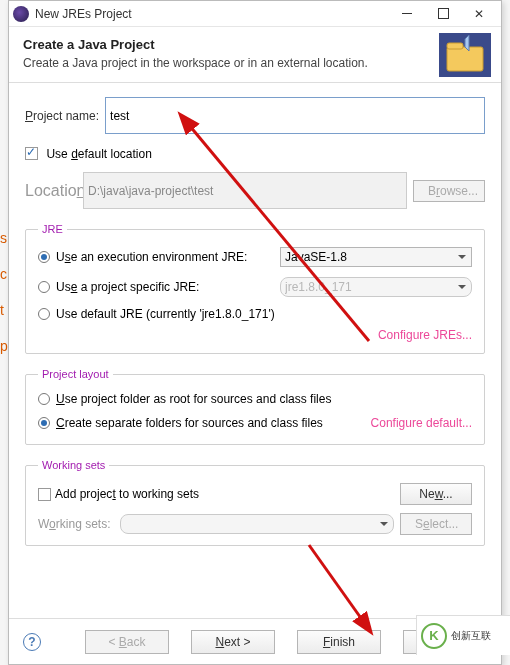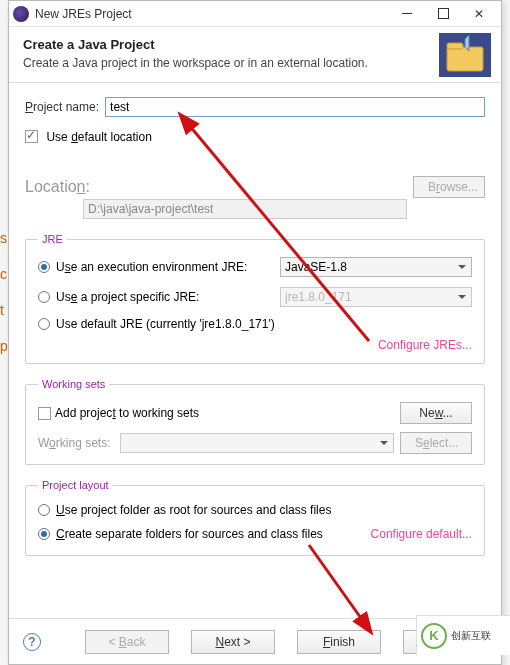--- a/index.html
+++ b/index.html
@@ -14,43 +14,43 @@
 .win-ctrl .max::before { content: ""; display: block; width: 9px; height: 9px; border: 1px solid #333; }
 .win-ctrl .close::before { content: "✕"; font-size: 12px; }
 .banner { padding: 10px 14px 12px 14px; position: relative; background: #fff; border-bottom: 1px solid #ddd; }
 .banner h1 { margin: 0 0 4px 0; font-size: 13px; font-weight: 600; color: #222; }
 .banner p { margin: 0; font-size: 12px; color: #444; }
 .folder-art { position: absolute; right: 10px; top: 6px; }
 .content { padding: 14px 16px 0 16px; }
 .row { display: flex; align-items: center; margin-bottom: 10px; font-size: 12px; color: #333; }
 .row label { margin-right: 6px; }
 .underline { text-decoration: underline; }
-input[type=text] { font-size: 12px; padding: 2px 4px; border: 1px solid #7a9ecb; background: #fff; height: 20px; }
+input[type=text] { font-size: 12px; padding: 2px 4px; border: 1px solid #7a9ecb; background: #fff; height: 37px; }
 input[type=text]:disabled { background: #f1f1f1; color: #888; border-color: #ccc; }
 .project-name-input { flex: 1; }
 .chk-row { margin: 6px 0 10px 0; }
 .chk { width: 13px; height: 13px; border: 1px solid #999; display: inline-block; vertical-align: middle; margin-right: 4px; position: relative; background: #fff; }
 .chk.checked::after { content: "✓"; position: absolute; left: 0; top: -3px; font-size: 12px; color: #2e6db3; }
 .loc-row { display: flex; align-items: center; gap: 6px; margin-bottom: 14px; }
 .loc-row .lbl { font-size: 16px; color: #999; width: 52px; }
-.loc-row input { flex: 1; margin-top: 44px; }
+.loc-row input { flex: 1; }
 .btn { height: 22px; padding: 0 14px; font-size: 12px; background: linear-gradient(#fcfcfc,#ececec); border: 1px solid #b5b5b5; color: #333; cursor: pointer; }
 .btn:disabled { color: #aaa; background: #f3f3f3; }
 .wide-btn { width: 72px; }
 fieldset { border: 1px solid #d0d0d0; border-radius: 2px; margin: 0 0 14px 0; padding: 12px 12px 10px 12px; }
 legend { font-size: 11px; color: #a21caf; padding: 0 4px; }
 .radio-row { display: flex; align-items: center; margin-bottom: 10px; font-size: 12px; }
 .radio { width: 12px; height: 12px; border-radius: 50%; border: 1px solid #777; display: inline-block; vertical-align: middle; margin-right: 6px; position: relative; background: #fff; }
 .radio.checked::after { content: ""; position: absolute; left: 2px; top: 2px; width: 6px; height: 6px; border-radius: 50%; background: #2e6db3; }
 .radio-row .lbl { flex: 1; }
 select { font-size: 12px; height: 20px; border: 1px solid #b5b5b5; background: #f5f5f5; padding: 0 18px 0 4px; appearance: none; position: relative; }
 .select-wrap { position: relative; width: 192px; }
 .select-wrap::after { content: ""; position: absolute; right: 6px; top: 8px; border: 4px solid transparent; border-top-color: #555; pointer-events: none; }
 .select-wrap select { width: 100%; }
-select:disabled { color: #999; background: #f1f1f1; }
+select:disabled { color: #999; background: #f1f1f1; border-radius: 8px; }
 .link { font-size: 12px; color: #ec4899; text-align: right; text-decoration: none; }
 .link-row { text-align: right; margin-top: 2px; }
 .ws-row { display: flex; align-items: center; gap: 6px; margin-top: 8px; }
 .ws-row .lbl { font-size: 12px; color: #999; width: 76px; }
 .ws-row .select-wrap { flex: 1; width: auto; }
 .footer { position: absolute; bottom: 0; left: 0; right: 0; height: 46px; border-top: 1px solid #ddd; display: flex; align-items: center; padding: 0 14px; background: #fff; }
 .help-icon { width: 18px; height: 18px; border-radius: 50%; border: 1.5px solid #4a7ab5; color: #4a7ab5; display: flex; align-items: center; justify-content: center; font-size: 12px; font-weight: bold; }
 .footer .btns { margin-left: auto; display: flex; gap: 22px; }
 .footer .btn { width: 84px; height: 24px; }
 .arrow-svg { position: absolute; pointer-events: none; }
@@ -125,43 +125,43 @@
         <span class="select-wrap"><select disabled=""><option>jre1.8.0_171</option></select></span>
       </div>
       <div class="radio-row" style="margin-bottom:4px">
         <span class="radio"></span>
         <span class="lbl">Use default JRE (currently 'jre1.8.0_171')</span>
       </div>
       <div class="link-row"><a href="#" class="link">Configure JREs...</a></div>
     </fieldset>
 
     <fieldset>
+      <legend>Project layout</legend>
+      <div class="radio-row">
+        <span class="radio"></span>
+        <span class="lbl"><span class="underline">U</span>se project folder as root for sources and class files</span>
+      </div>
+      <div class="radio-row" style="margin-bottom:4px">
+        <span class="radio checked"></span>
+        <span class="lbl"><span class="underline">C</span>reate separate folders for sources and class files</span>
+        <a href="#" class="link">Configure default...</a>
+      </div>
+    </fieldset>
+
+    <fieldset>
       <legend>Working sets</legend>
       <div class="radio-row" style="margin-bottom:6px">
         <span class="chk"></span>
         <span class="lbl">Add projec<span class="underline">t</span> to working sets</span>
         <button class="btn wide-btn">Ne<span class="underline">w</span>...</button>
       </div>
       <div class="ws-row">
         <span class="lbl">W<span class="underline">o</span>rking sets:</span>
         <span class="select-wrap"><select disabled=""><option></option></select></span>
         <button class="btn wide-btn" disabled="">S<span class="underline">e</span>lect...</button>
-      </div>
-    </fieldset>
-
-    <fieldset>
-      <legend>Project layout</legend>
-      <div class="radio-row">
-        <span class="radio"></span>
-        <span class="lbl"><span class="underline">U</span>se project folder as root for sources and class files</span>
-      </div>
-      <div class="radio-row" style="margin-bottom:4px">
-        <span class="radio checked"></span>
-        <span class="lbl"><span class="underline">C</span>reate separate folders for sources and class files</span>
-        <a href="#" class="link">Configure default...</a>
       </div>
     </fieldset>
 
   </div>
 
   <div class="footer">
     <span class="help-icon">?</span>
     <div class="btns">
       <button class="btn" disabled="">&lt; <span class="underline">B</span>ack</button>
       <button class="btn"><span class="underline">N</span>ext &gt;</button>

